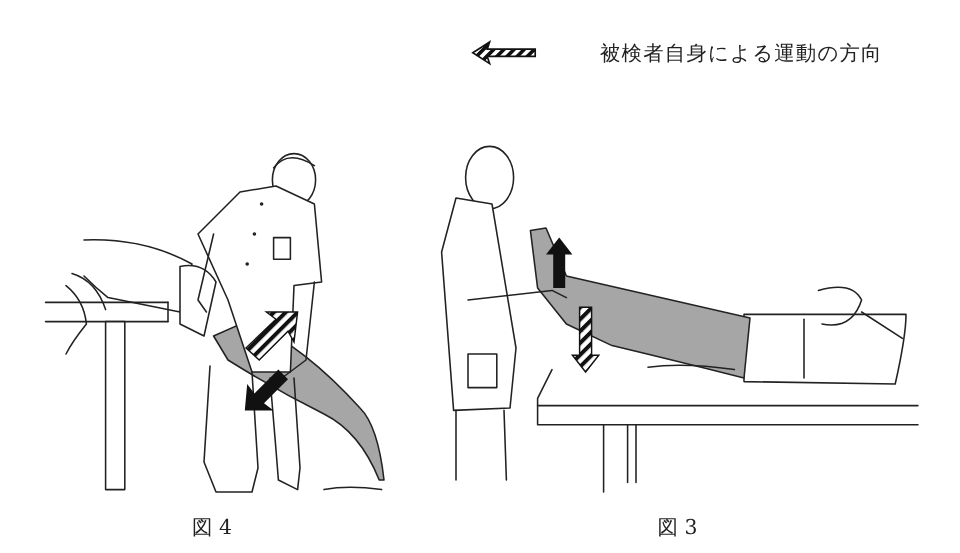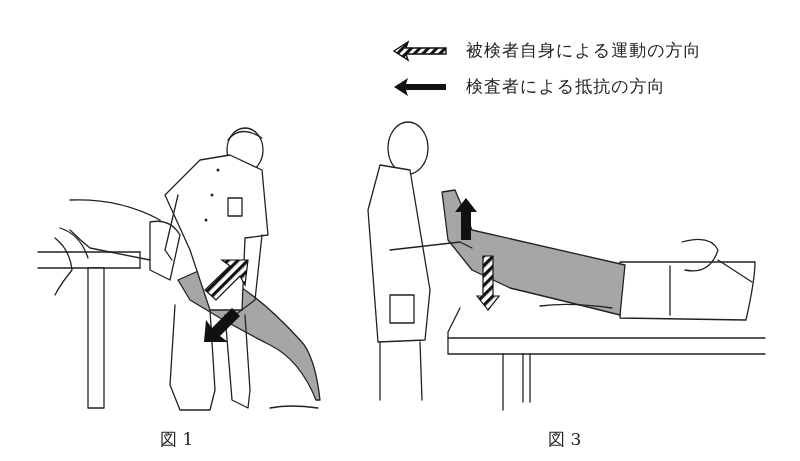--- a/index.html
+++ b/index.html
@@ -1,19 +1,19 @@
 <!DOCTYPE html>
 <html><head>
   <meta charset="utf-8">
   <style>
     html, body { margin: 0; padding: 0; background: #ffffff; }
     body { width: 800px; height: 461px; position: relative; overflow: hidden;
            font-family: "DejaVu Serif", "Liberation Serif", serif; color: #1a1a1a; }
     .legend { position: absolute; left: 392px; top: 26px; }
-    .legend-row { display: flex; align-items: flex-end; height: 36px; }
+    .legend-row { display: flex; align-items: center; height: 36px; gap: 34px; }
     .legend-row svg { width: 56px; height: 22px; margin-right: 18px; }
     .legend-text { font-size: 17px; letter-spacing: 1px; color: #222; }
     .figure { position: absolute; }
     #fig1 { left: 0; top: 110px; width: 360px; height: 310px; }
     #fig2 { left: 360px; top: 110px; width: 440px; height: 310px; }
     .caption { position: absolute; top: 428px; font-size: 17px; color: #222; }
     #cap1 { left: 160px; }
     #cap2 { left: 548px; }
     svg .ln { fill: none; stroke: #222; stroke-width: 1.3; stroke-linecap: round; stroke-linejoin: round; }
     svg .fill-w { fill: #fff; stroke: #222; stroke-width: 1.3; stroke-linejoin: round; }
@@ -27,26 +27,20 @@
     <svg viewBox="0 0 56 22">
       <defs>
         <pattern id="stripes" width="6" height="6" patternUnits="userSpaceOnUse" patternTransform="rotate(45)">
           <rect width="3" height="6" fill="#111"></rect>
           <rect x="3" width="3" height="6" fill="#fff"></rect>
         </pattern>
       </defs>
       <polygon points="2,11 16,2 14,8 54,8 54,14 14,14 16,20" fill="url(#stripes)" stroke="#111" stroke-width="1.4"></polygon>
     </svg>
     <span class="legend-text">被検者自身による運動の方向</span>
-  </div>
-  <div class="legend-row">
-    <svg viewBox="0 0 56 22">
-      <polygon points="2,11 16,2 14,8 54,8 54,14 14,14 16,20" fill="#111"></polygon>
-    </svg>
-    <span class="legend-text">検査者による抵抗の方向</span>
   </div>
 </div>
 
 <div class="figure" id="fig1">
   <svg width="360" height="310" viewBox="0 0 360 310">
     <defs>
       <pattern id="stripes2" width="7" height="7" patternUnits="userSpaceOnUse" patternTransform="rotate(45)">
         <rect width="3.5" height="7" fill="#111"></rect>
         <rect x="3.5" width="3.5" height="7" fill="#fff"></rect>
       </pattern>
@@ -122,14 +116,14 @@
       <path class="ln" d="M20,232 L20,290"></path>
       <path class="ln" d="M60,232 L62,290"></path>
     </g>
 
     <polygon points="106,88 95,102 101,102 101,130 111,130 111,102 117,102" fill="#111"></polygon>
     <polygon points="128,200 117,186 123,186 123,146 133,146 133,186 139,186" fill="url(#stripes3)" stroke="#111" stroke-width="1.2"></polygon>
     <path class="ln" d="M180,196 Q210,192 252,198" stroke-width="2"></path>
   </svg>
 </div>
 
-<div class="caption" id="cap1">図 1</div>
+<div class="caption" id="cap1">図 4</div>
 <div class="caption" id="cap2">図 3</div>
 
 </body></html>

